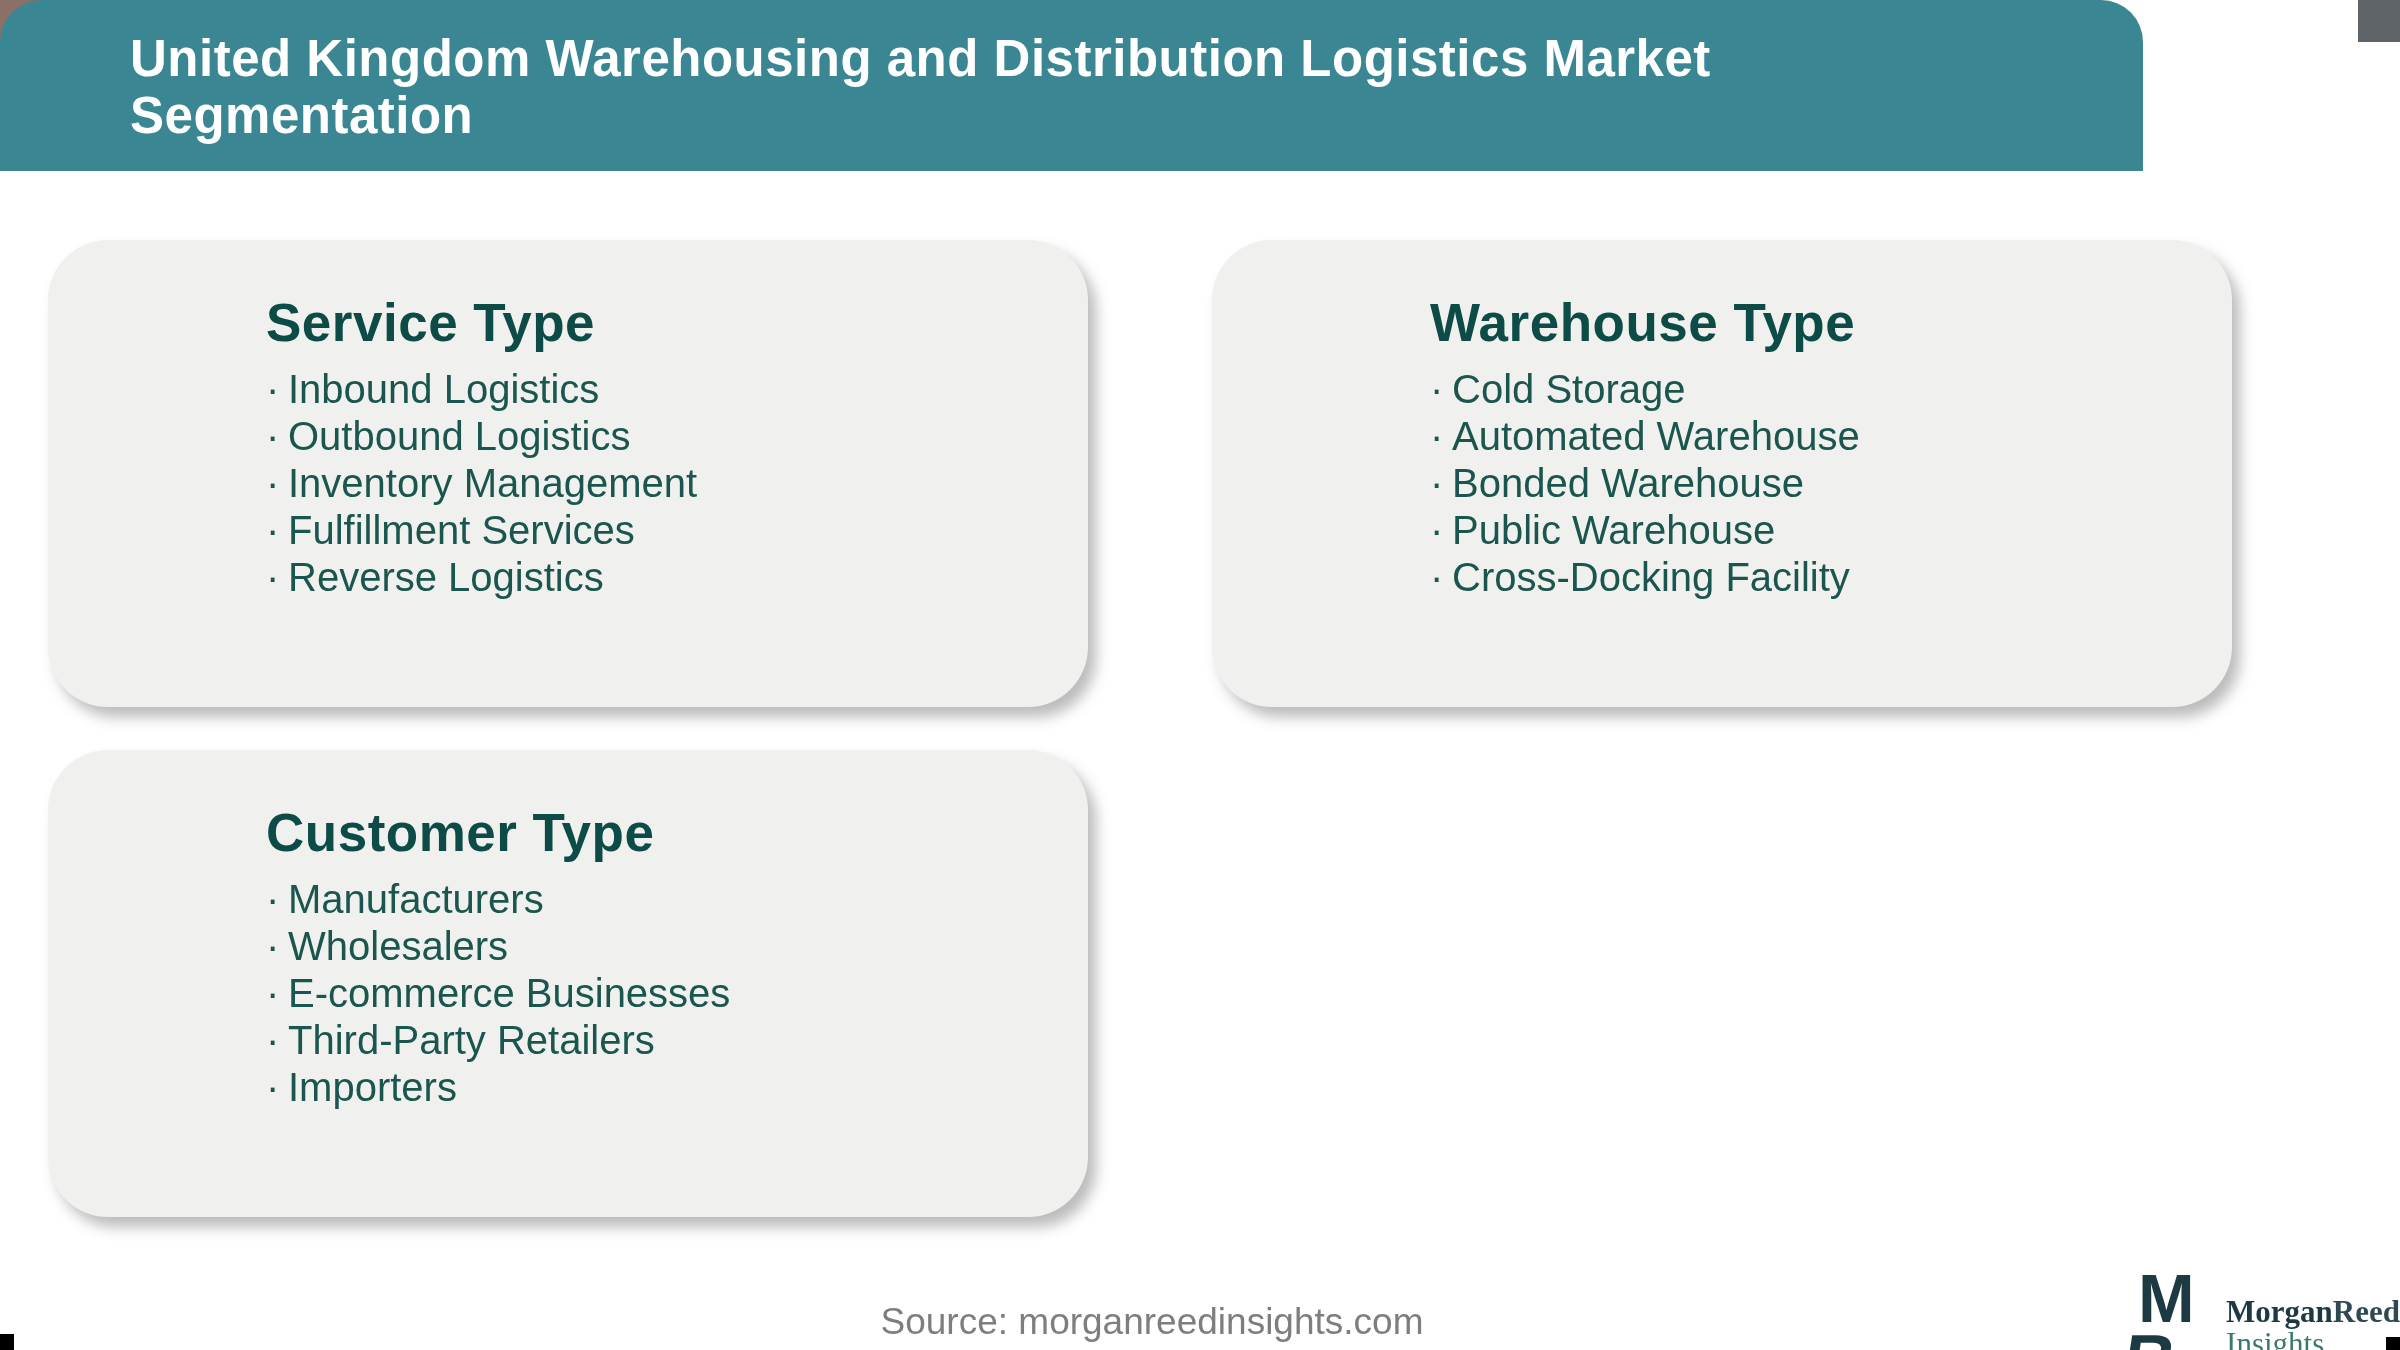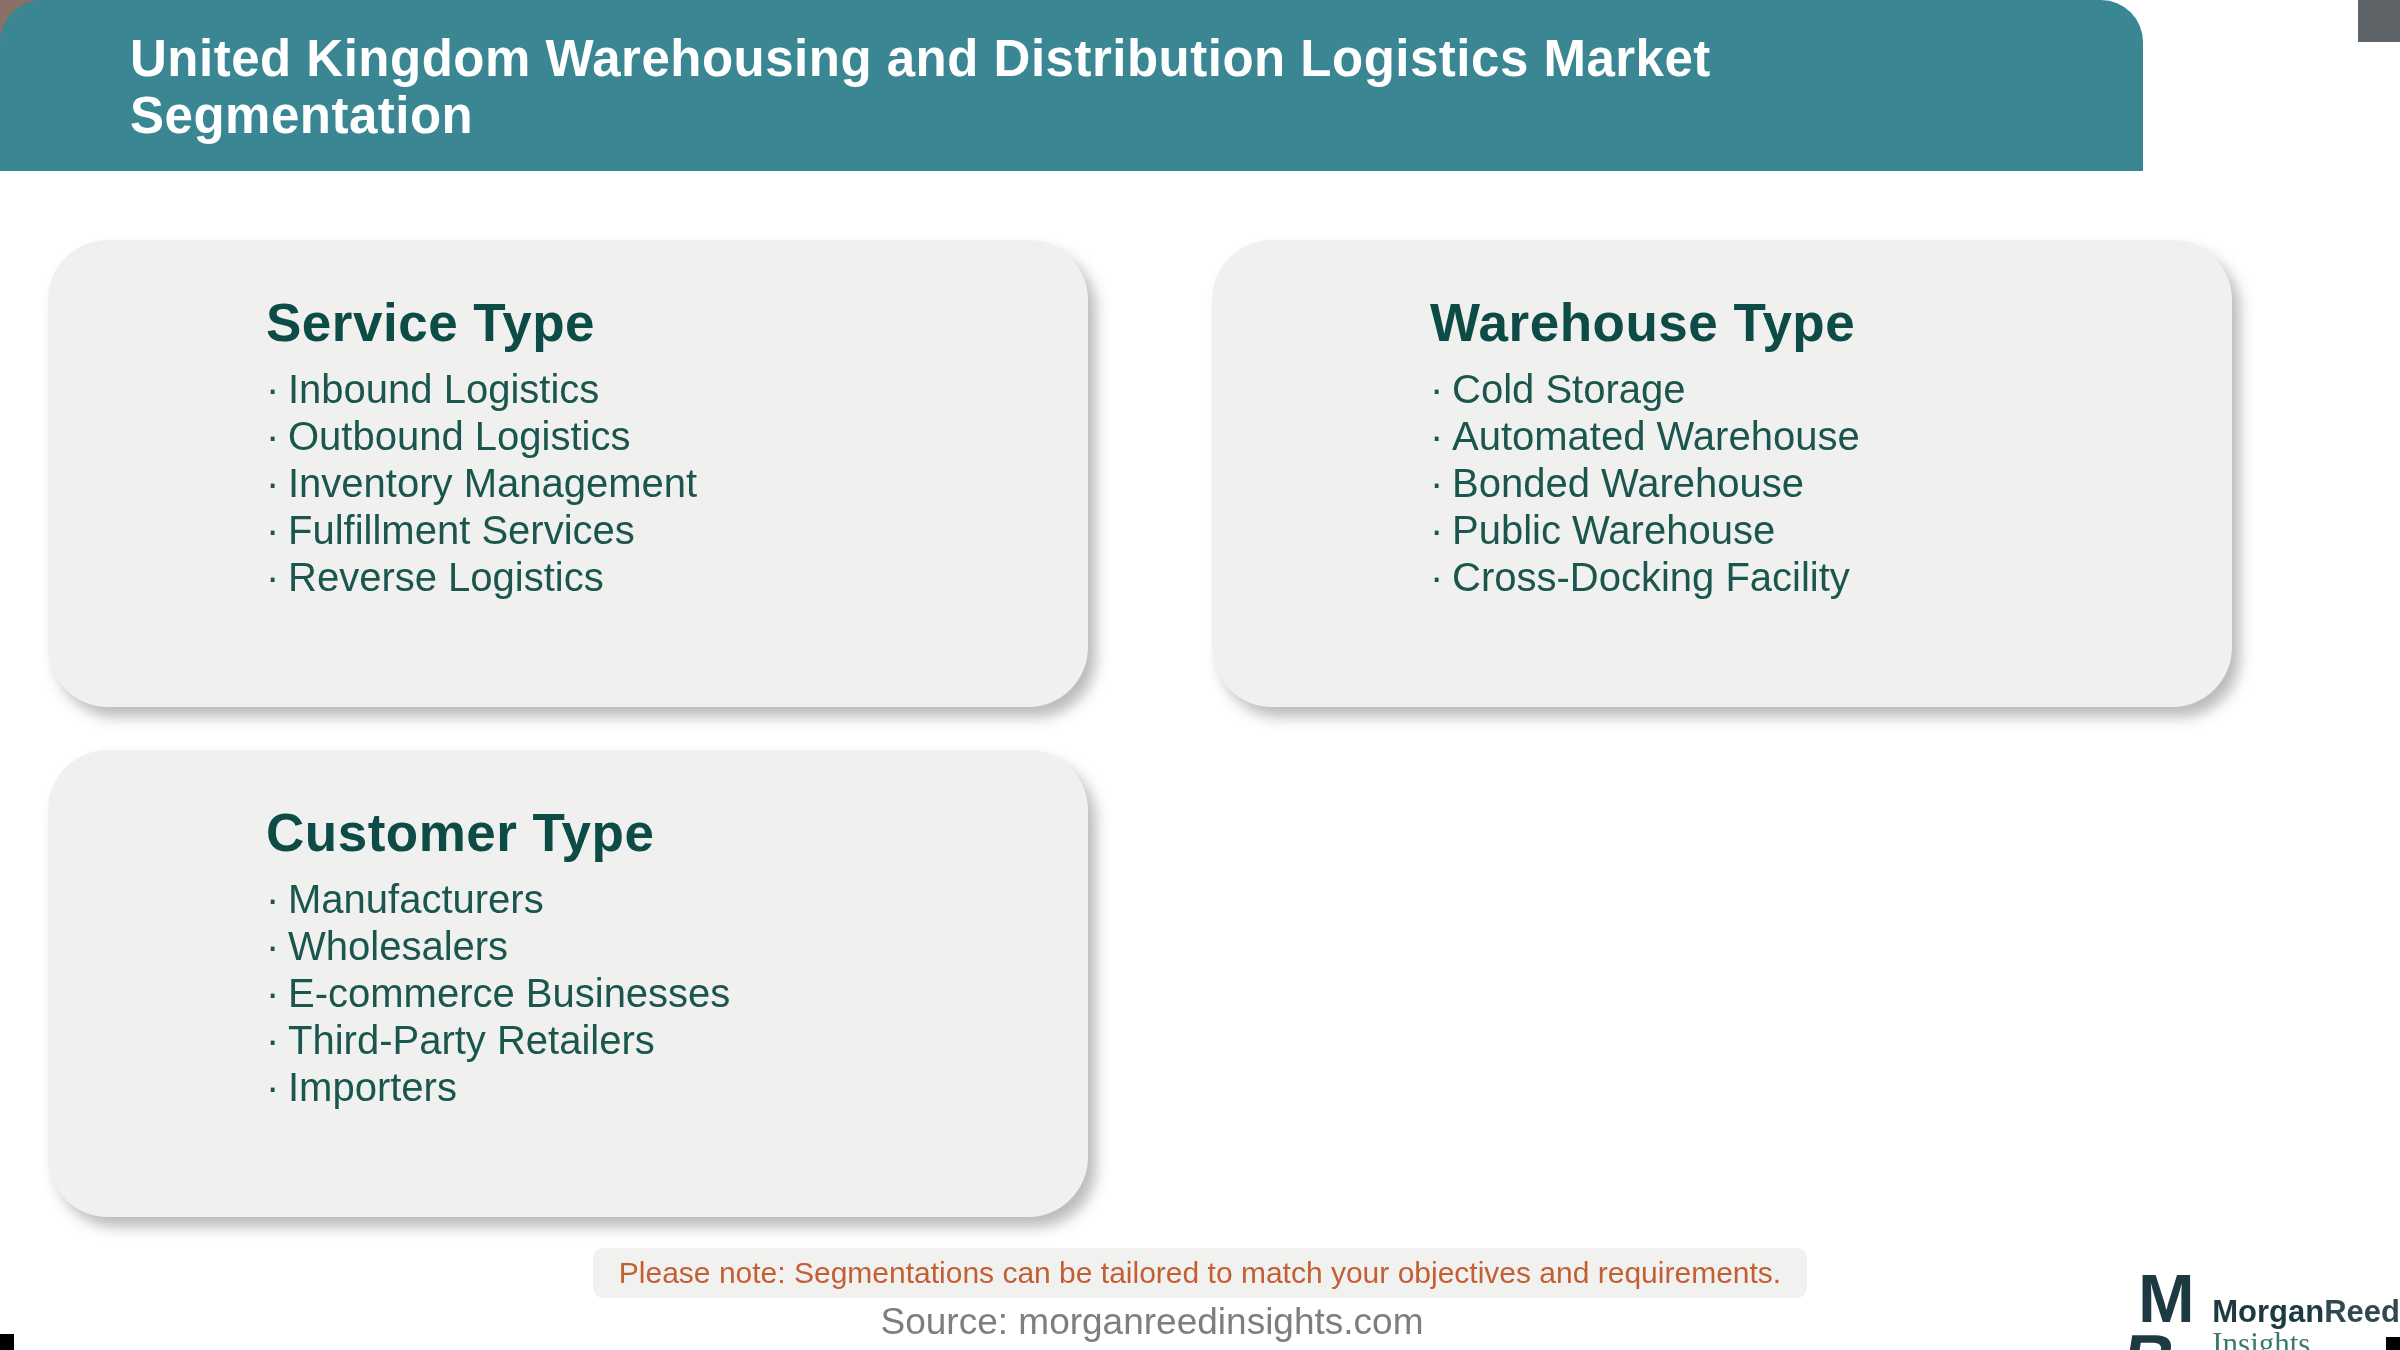--- a/index.html
+++ b/index.html
@@ -126,21 +126,21 @@
     color: var(--logo-dark, #1d3a43);
     letter-spacing: -4px;
   }
   .mono .r {
     display: inline-block;
     transform: skewX(-9deg);
     margin-left: -14px;
   }
   .logo-text { display: flex; flex-direction: column; }
   .logo-line1 {
-    font-family: Liberation Sans, sans-serif;
+    font-family: Liberation Serif, serif;
     font-size: 31px;
     line-height: 32px;
     color: var(--logo-dark, #1d3a43);
   }
   .logo-line1 .morgan { font-weight: bold; }
   .logo-line1 .reed   { font-weight: bold; opacity: 0.92; }
   .logo-line2 {
     font-family: "Liberation Serif", "DejaVu Serif", serif;
     font-size: 31px;
     line-height: 32px;
@@ -195,23 +195,20 @@
         <li>Wholesalers</li>
         <li>E-commerce Businesses</li>
         <li>Third-Party Retailers</li>
         <li>Importers</li>
       </ul>
     </section>
 
 
   </main>
 
-  <div class="note">
-    <span>Please note: Segmentations can be tailored to match your objectives and requirements.</span>
-  </div>
 
   <div class="source">Source: morganreedinsights.com</div>
 
   <div class="logo">
     <div class="mono"><span class="m">M</span><span class="r">R</span></div>
     <div class="logo-text">
       <div class="logo-line1"><span class="morgan">Morgan</span><span class="reed">Reed</span></div>
       <div class="logo-line2">Insights</div>
     </div>
   </div>

